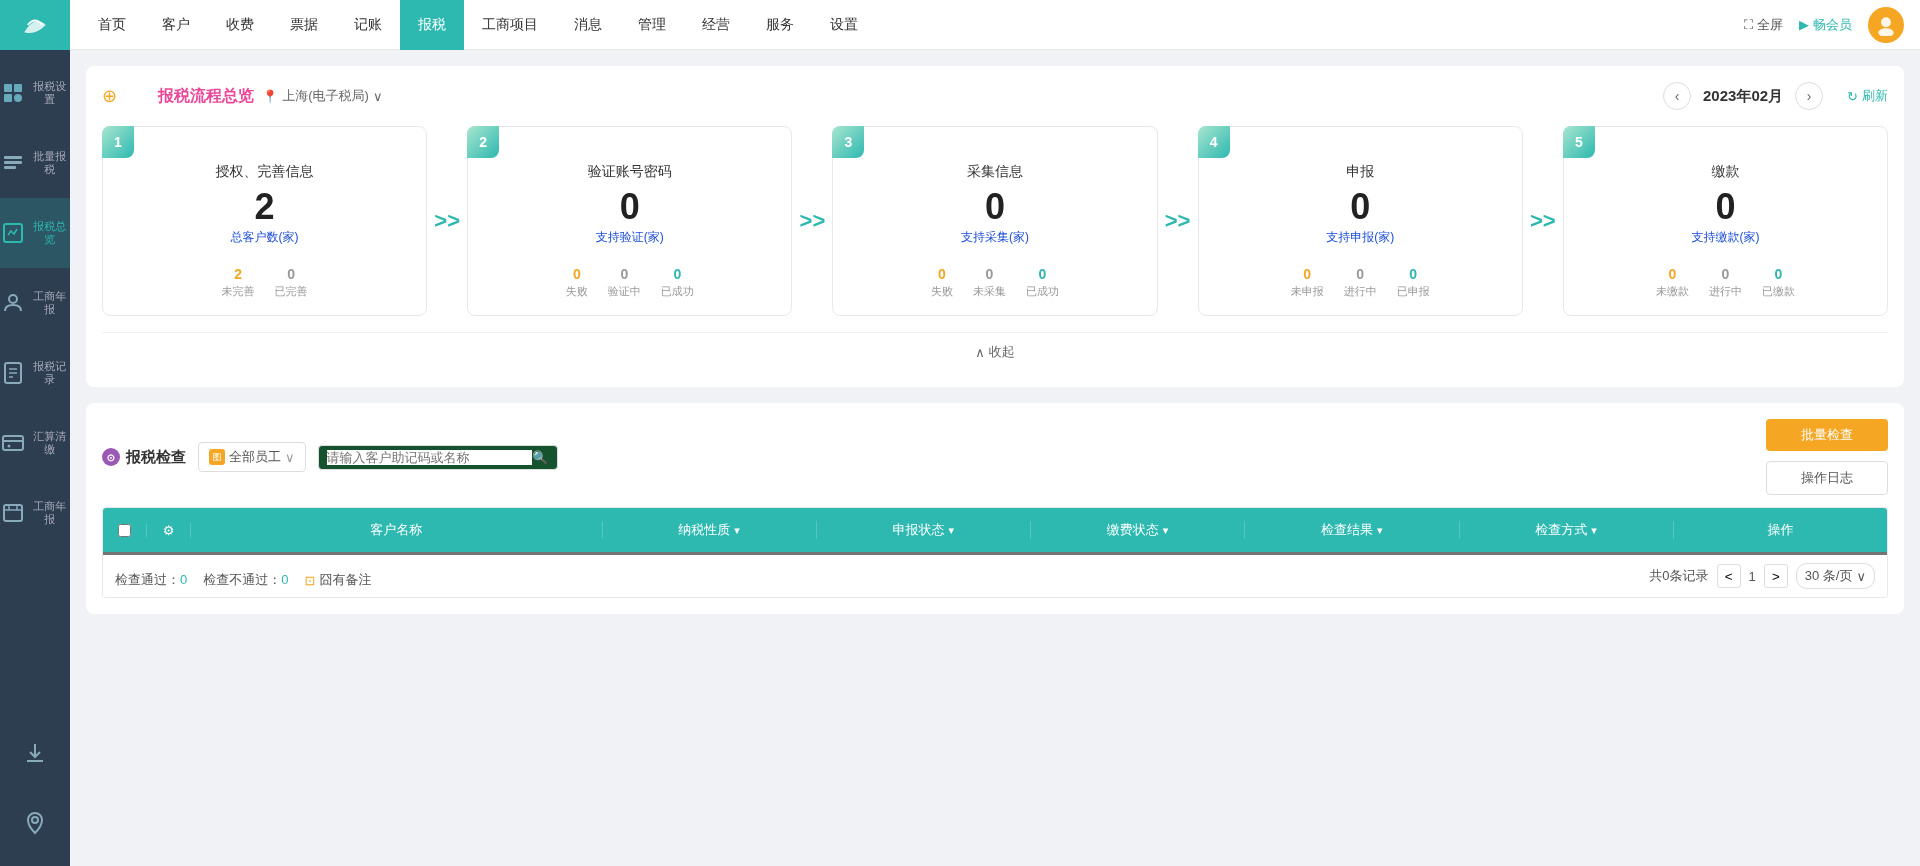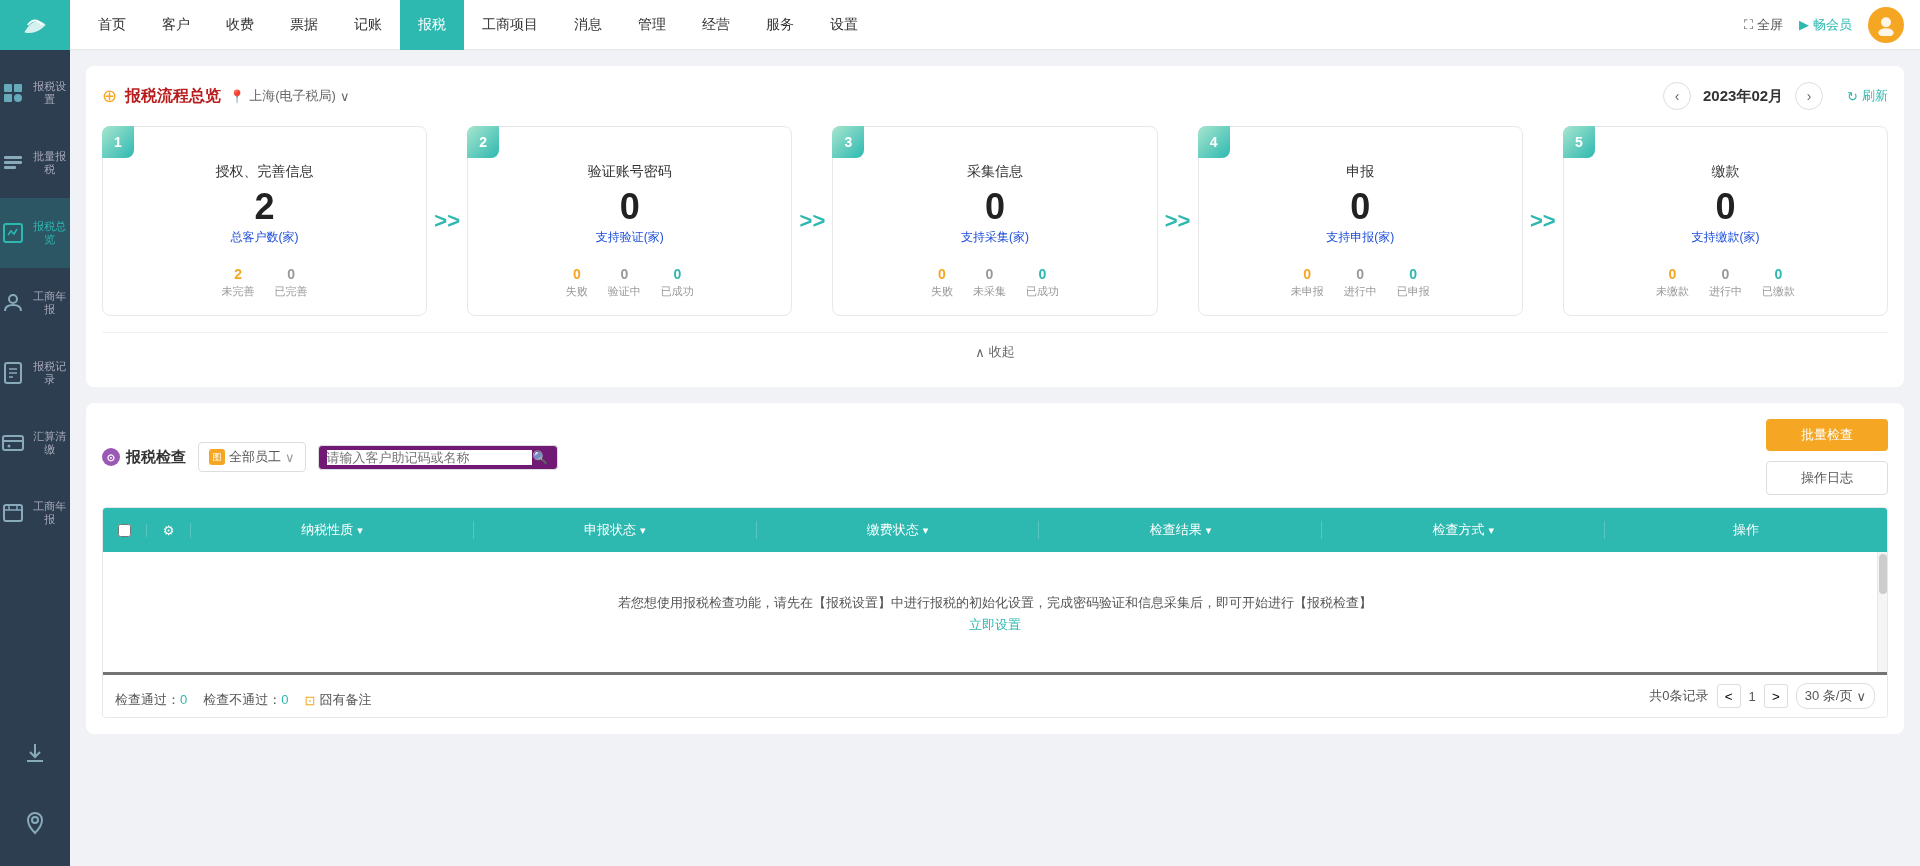--- a/index.html
+++ b/index.html
@@ -24,21 +24,21 @@
     .sidebar-item .icon { width: 28px; height: 28px; display: flex; align-items: center; justify-content: center; }
     .sidebar-item span { text-align: center; line-height: 1.2; }
 
     
     .main { flex: 1; overflow-y: auto; padding: 16px; background: #f0f2f5; }
 
     
     .card { background: #fff; border-radius: 8px; padding: 16px; margin-bottom: 16px; }
     .card-header { display: flex; align-items: center; gap: 8px; margin-bottom: 16px; }
     .card-header-left { display: flex; align-items: center; gap: 8px; }
-    .card-title { font-size: 16px; font-weight: bold; color: #b91c1c; }
+    .card-title { font-size: 16px; font-weight: bold; color: #ec4899; margin-left: 33px; }
     .location-tag { display: flex; align-items: center; gap: 4px; color: #666; font-size: 13px; cursor: pointer; }
     .month-nav { display: flex; align-items: center; gap: 12px; margin-left: auto; }
     .month-nav button { width: 28px; height: 28px; border: 1px solid #ddd; background: #fff; border-radius: 50%; cursor: pointer; display: flex; align-items: center; justify-content: center; color: #666; font-size: 14px; }
     .month-text { font-size: 15px; font-weight: bold; color: #333; }
     .refresh-btn { margin-left: 16px; color: #2db8b0; cursor: pointer; font-size: 13px; display: flex; align-items: center; gap: 4px; }
 
     
     .process-steps { display: flex; align-items: stretch; gap: 0; }
     .step-card { flex: 1; border: 1px solid #e8e8e8; border-radius: 8px; padding: 16px; position: relative; display: flex; flex-direction: column; align-items: center; }
     .step-num { position: absolute; top: -1px; left: -1px; width: 32px; height: 32px; background: linear-gradient(135deg, #a8e6cf, #2db8b0); border-radius: 8px 0 8px 0; display: flex; align-items: center; justify-content: center; color: #fff; font-size: 14px; font-weight: bold; }
@@ -56,21 +56,21 @@
 
     
     .collapse-btn { display: flex; align-items: center; justify-content: center; padding: 10px; cursor: pointer; color: #666; font-size: 13px; gap: 4px; }
 
     
     .section-header { display: flex; align-items: center; gap: 12px; margin-bottom: 12px; }
     .section-title { font-size: 15px; font-weight: bold; color: #333; display: flex; align-items: center; gap: 6px; }
     .section-title-icon { width: 18px; height: 18px; border-radius: 50%; background: #9b59b6; display: flex; align-items: center; justify-content: center; color: #fff; font-size: 10px; }
     .filter-btn { display: flex; align-items: center; gap: 4px; border: 1px solid #ddd; border-radius: 4px; padding: 5px 10px; background: #fff; cursor: pointer; font-size: 13px; color: #555; }
     .filter-icon { width: 16px; height: 16px; background: #f5a623; border-radius: 3px; display: flex; align-items: center; justify-content: center; color: #fff; font-size: 9px; }
-    .search-box { display: flex; align-items: center; border: 1px solid #ddd; border-radius: 4px; padding: 4px 8px; background: #701a75; flex: 0 0 240px; }
+    .search-box { display: flex; align-items: center; border: 1px solid #ddd; border-radius: 4px; padding: 4px 8px; background: #14532d; flex: 0 0 240px; }
     .search-box input { border: none; outline: none; font-size: 13px; flex: 1; color: #999; }
     .right-btns { margin-left: auto; display: flex; gap: 10px; flex-direction: column; }
     .btn-primary { background: #f5a623; color: #fff; border: none; border-radius: 4px; padding: 7px 18px; cursor: pointer; font-size: 13px; }
     .btn-default { background: #fff; color: #555; border: 1px solid #ddd; border-radius: 4px; padding: 7px 34px; cursor: pointer; font-size: 13px; }
 
     
     .table-wrap { border: 1px solid #e8e8e8; border-radius: 4px; overflow: hidden; }
     .table-header { display: flex; align-items: center; background: #2db8b0; color: #fff; font-size: 13px; height: 44px; }
     .th { display: flex; align-items: center; justify-content: center; gap: 4px; padding: 0 8px; flex: 1; border-right: 1px solid rgba(255,255,255,0.2); }
     .th:last-child { border-right: none; align-items: flex-end; }
@@ -403,20 +403,23 @@
       </div>
 
       <div class="table-wrap">
         <div class="table-header">
           <div class="th check">
             <input type="checkbox" style="">
           </div>
           <div class="th gear">
             <span>⚙</span>
           </div>
+          <div class="th name">
+            <span>客户名称</span>
+          </div>
           <div class="th">
             <span>纳税性质</span>
             <span style="font-size:11px;">▾</span>
           </div>
           <div class="th">
             <span>申报状态</span>
             <span style="font-size:11px;">▾</span>
           </div>
           <div class="th">
             <span>缴费状态</span>
@@ -426,27 +429,20 @@
             <span>检查结果</span>
             <span style="font-size:11px;">▾</span>
           </div>
           <div class="th">
             <span>检查方式</span>
             <span style="font-size:11px;">▾</span>
           </div>
           <div class="th">
             <span>操作</span>
           </div>
-        </div>
-        <div class="table-body" style="position:relative;">
-          <div style="position:absolute;right:0;top:0;bottom:0;width:10px;background:#f5f5f5;border-left:1px solid #e8e8e8;">
-            <div style="width:8px;height:40px;background:#ccc;border-radius:4px;margin:0 auto;margin-top:2px;"></div>
-          </div>
-          <p class="empty-tip">若您想使用报税检查功能，请先在【报税设置】中进行报税的初始化设置，完成密码验证和信息采集后，即可开始进行【报税检查】</p>
-          <a class="link">立即设置</a>
         </div>
 
         <div class="table-footer">
           <div class="footer-left">
             <span>
               <span>检查通过：</span><span class="link">0</span>
             </span>
             <span>
               <span>检查不通过：</span><span class="link">0</span>
             </span>

